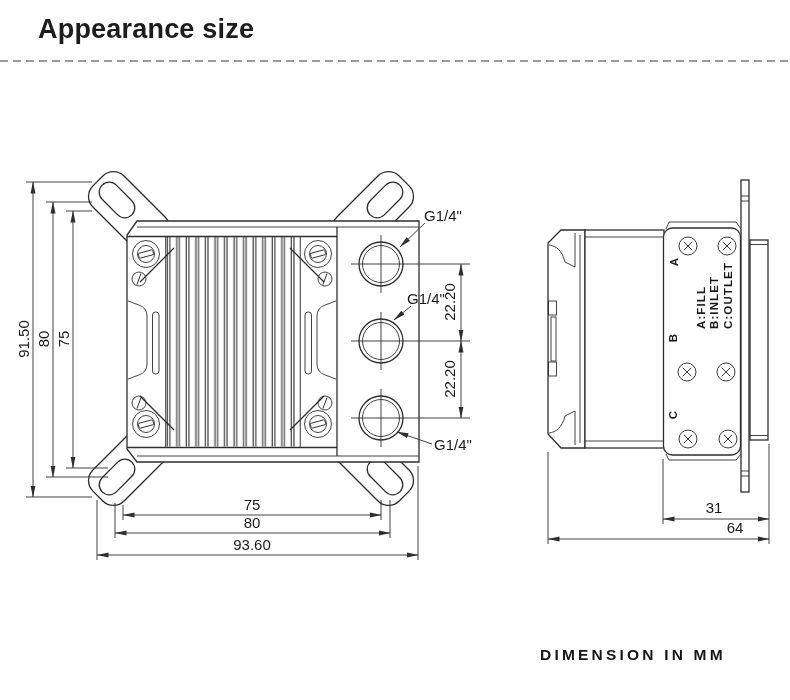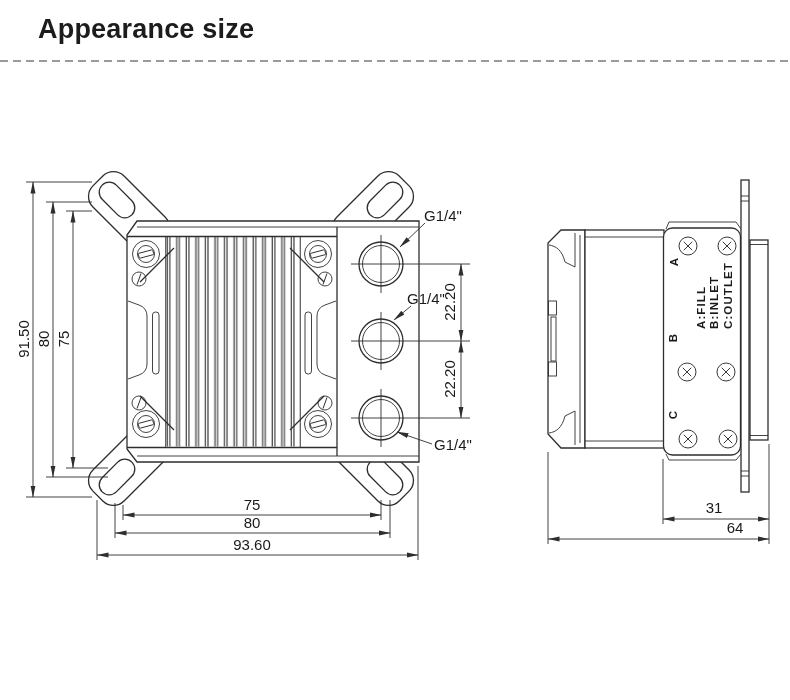--- a/index.html
+++ b/index.html
@@ -258,13 +258,14 @@
         <line class="dimln" x1="769" y1="444" x2="769" y2="544"></line>
         <line class="dimln" x1="548" y1="452" x2="548" y2="544"></line>
         <line class="dimln" x1="663" y1="519" x2="769" y2="519" marker-start="url(#arrow)" marker-end="url(#arrow)"></line>
         <line class="dimln" x1="548" y1="539" x2="769" y2="539" marker-start="url(#arrow)" marker-end="url(#arrow)"></line>
         <text class="dimtext" text-anchor="middle" x="714" y="513">31</text>
         <text class="dimtext" text-anchor="middle" x="735" y="533">64</text>
       </g>
     </g>
   </svg>
 
+  <div class="footer-note">DIMENSION IN MM</div>
 </div>
 
 </body></html>

